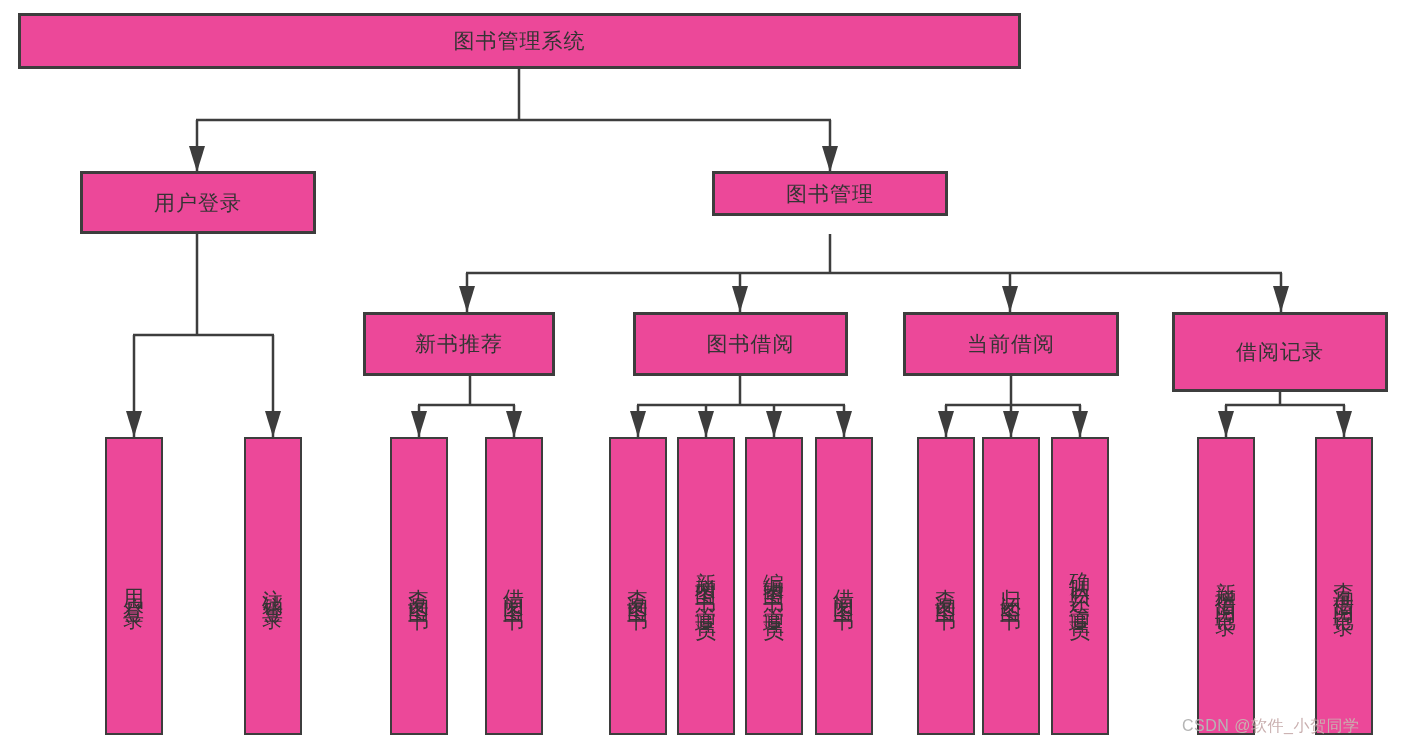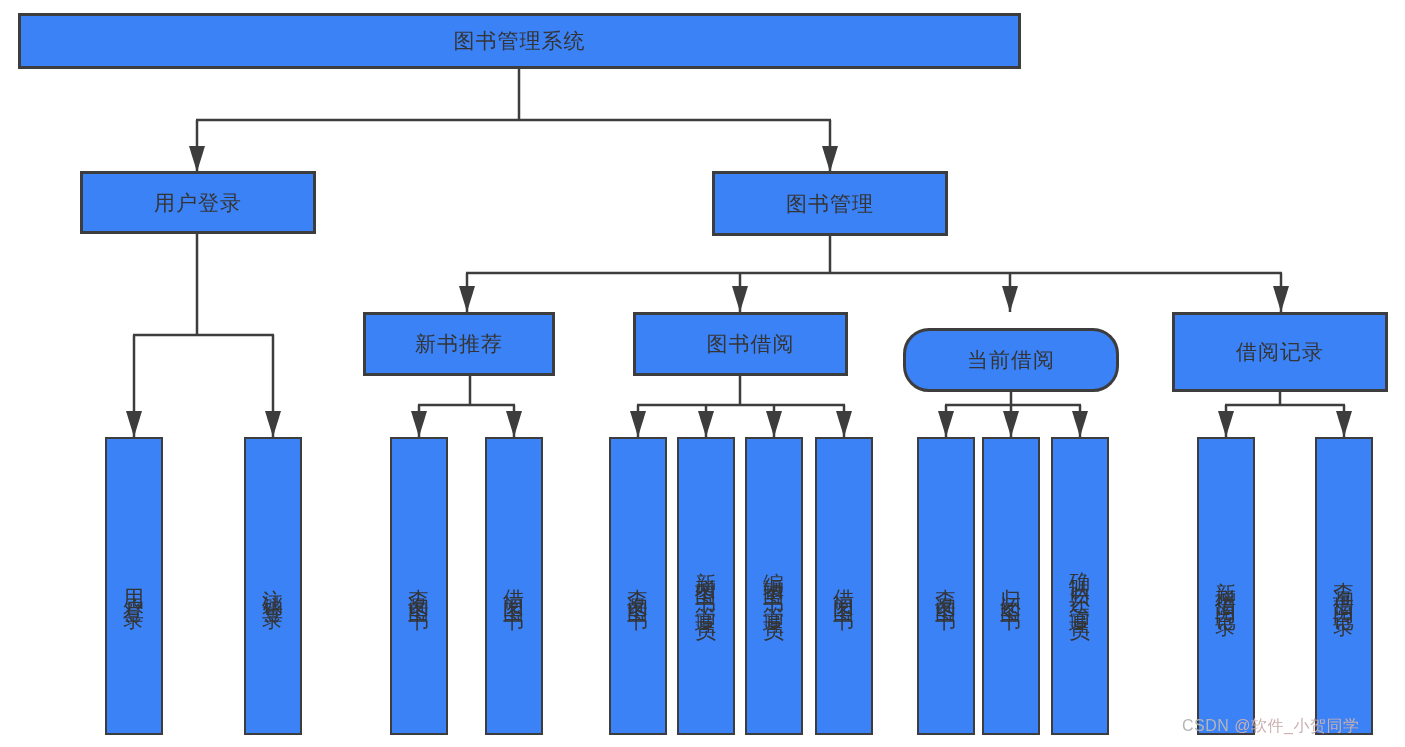--- a/index.html
+++ b/index.html
@@ -17,21 +17,21 @@
   }
   .connector-layer {
     position: absolute;
     left: 0;
     top: 0;
     pointer-events: none;
   }
   .node {
     position: absolute;
     box-sizing: border-box;
-    background: #3b82f6;
+    background: #ec4899;
     border: 3px solid #3d3d3d;
     display: flex;
     align-items: center;
     justify-content: center;
     color: #343434;
     z-index: 2;
   }
   .hnode {
     font-size: 21px;
     letter-spacing: 1px;
@@ -120,31 +120,31 @@
     </g>
   </svg>
 
   <div class="node hnode" style="left:18px; top:13px; width:1003px; height:56px;">
     <span>图书管理系统</span>
   </div>
 
   <div class="node hnode" style="left:80px; top:171px; width:236px; height:63px;">
     <span>用户登录</span>
   </div>
-  <div class="node hnode" style="left:712px; top:171px; width:236px; height:65px;">
+  <div class="node hnode" style="left:712px; top:171px; width:236px; height:45px;">
     <span>图书管理</span>
   </div>
 
   <div class="node hnode" style="left:363px; top:312px; width:192px; height:64px;">
     <span>新书推荐</span>
   </div>
   <div class="node hnode" style="left:633px; top:312px; width:215px; height:64px;padding-left:20px;">
     <span>图书借阅</span>
   </div>
-  <div class="node hnode" style="left:903px; top:328px; width:216px; height:64px;border-radius:26px;">
+  <div class="node hnode" style="left:903px; top:312px; width:216px; height:64px;">
     <span>当前借阅</span>
   </div>
   <div class="node hnode" style="left:1172px; top:312px; width:216px; height:80px;">
     <span>借阅记录</span>
   </div>
 
   <div class="node vnode" style="left:105px;">
     <span class="vtext">用户登录</span>
   </div>
   <div class="node vnode" style="left:244px;">

